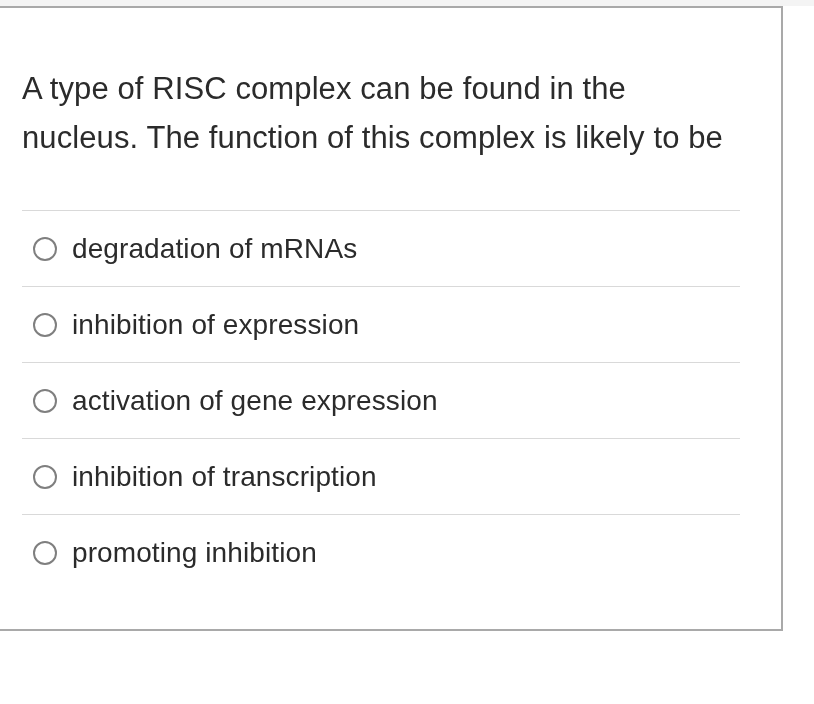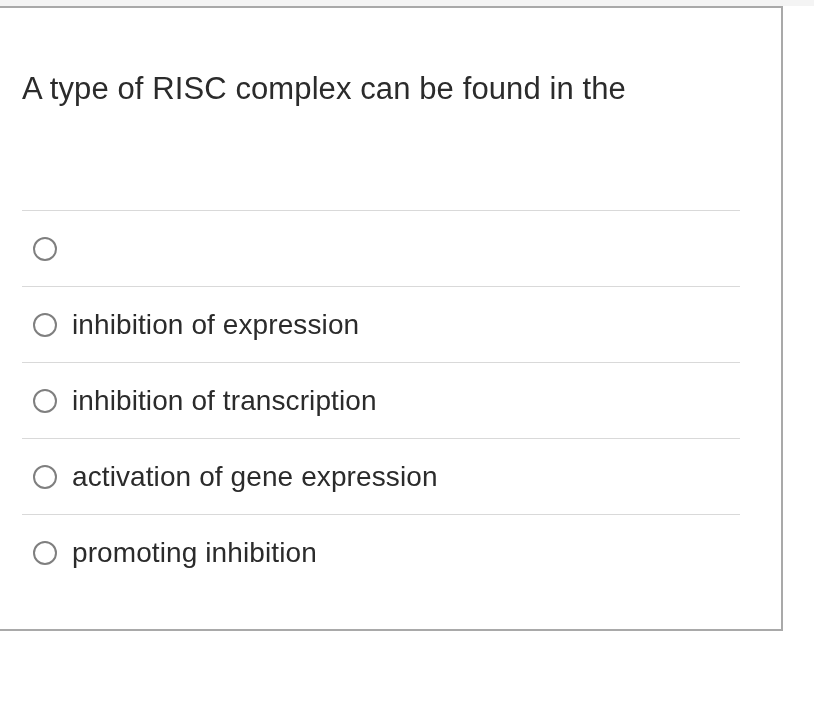--- a/index.html
+++ b/index.html
@@ -86,41 +86,43 @@
 <body>
 
 <div class="page">
 
   <div class="top-strip"></div>
 
   <div class="question-card">
 
     <div class="question-text">
       <div>A type of RISC complex can be found in the</div>
+      <div>nucleus. The function of this complex is likely to be</div>
     </div>
 
     <div class="options-list">
 
       <div class="option-row">
         <div class="radio"></div>
+        <div class="option-label">degradation of mRNAs</div>
       </div>
 
       <div class="option-row">
         <div class="radio"></div>
         <div class="option-label">inhibition of expression</div>
       </div>
 
       <div class="option-row">
         <div class="radio"></div>
-        <div class="option-label">inhibition of transcription</div>
+        <div class="option-label">activation of gene expression</div>
       </div>
 
       <div class="option-row">
         <div class="radio"></div>
-        <div class="option-label">activation of gene expression</div>
+        <div class="option-label">inhibition of transcription</div>
       </div>
 
       <div class="option-row">
         <div class="radio"></div>
         <div class="option-label">promoting inhibition</div>
       </div>
 
     </div>
 
   </div>

